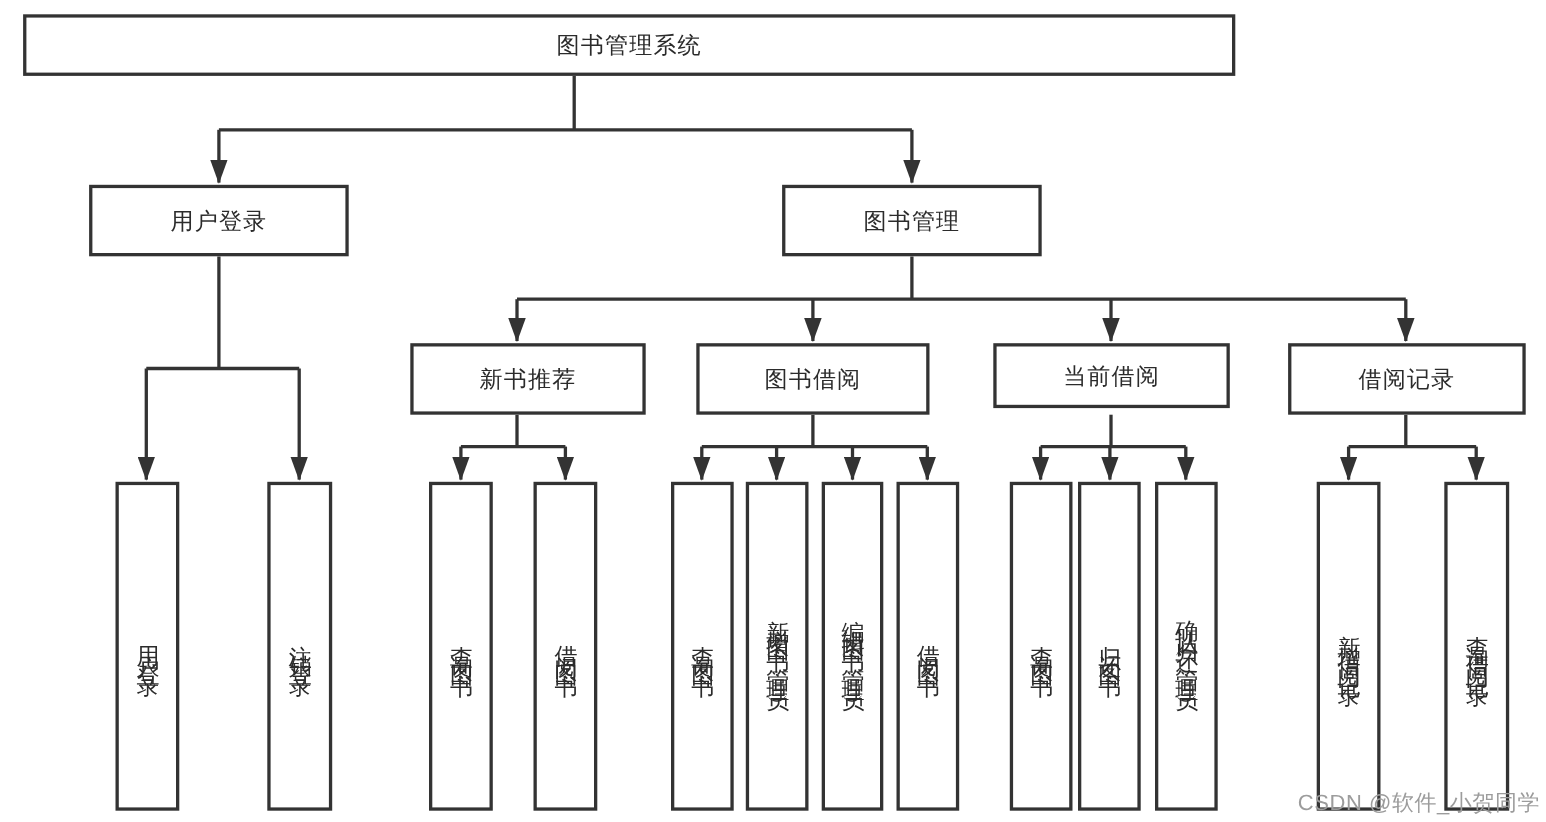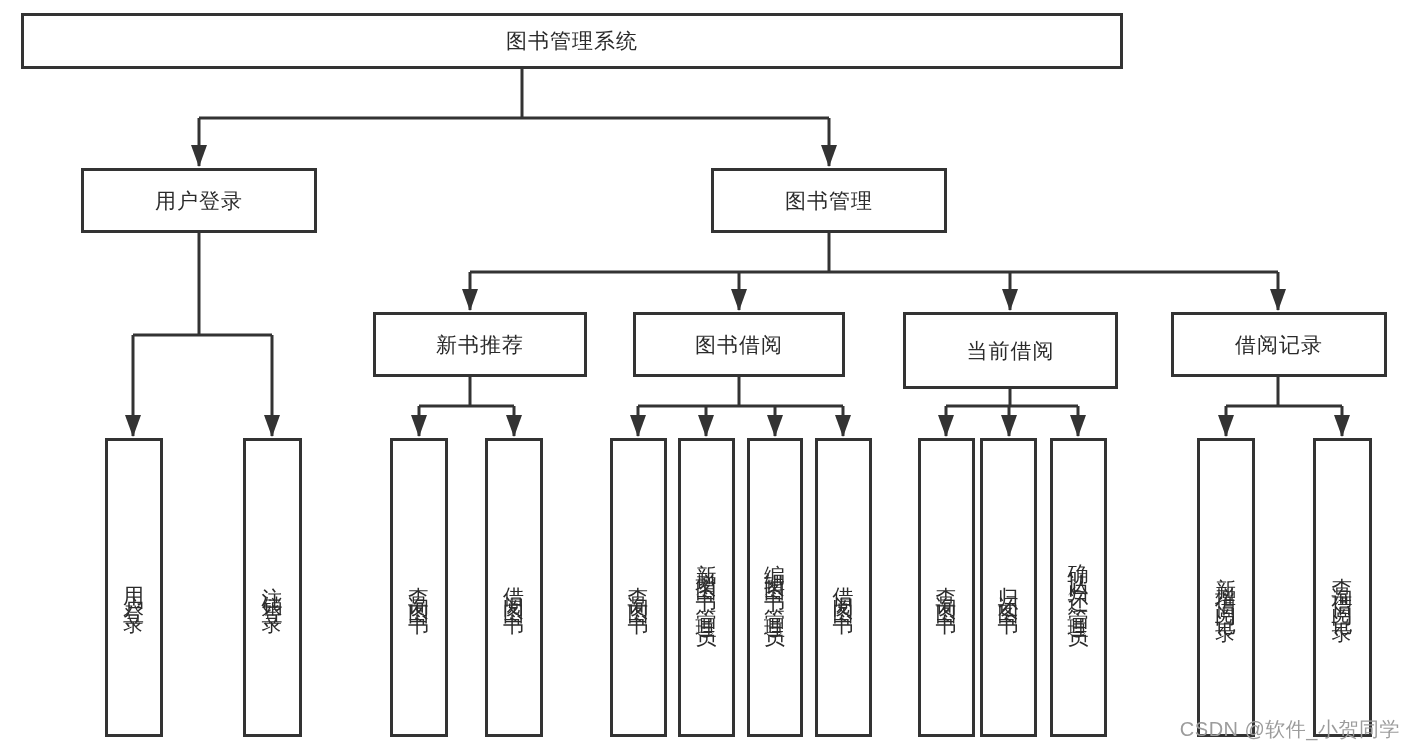--- a/index.html
+++ b/index.html
@@ -93,21 +93,21 @@
   <div class="box" style="left:711px;top:168px;width:236px;height:65px;">
     <span>图书管理</span>
   </div>
 
   <div class="box" style="left:373px;top:312px;width:214px;height:65px;">
     <span>新书推荐</span>
   </div>
   <div class="box" style="left:633px;top:312px;width:212px;height:65px;font-family:Liberation Mono, monospace;">
     <span>图书借阅</span>
   </div>
-  <div class="box" style="left:903px;top:312px;width:215px;height:77px;">
+  <div class="box" style="left:903px;top:312px;width:215px;height:59px;">
     <span>当前借阅</span>
   </div>
   <div class="box" style="left:1171px;top:312px;width:216px;height:65px;">
     <span>借阅记录</span>
   </div>
 
   <div class="box vbox" style="left:105px;top:438px;width:58px;height:299px;">
     <span>用户登录</span>
   </div>
   <div class="box vbox" style="left:243px;top:438px;width:59px;height:299px;">

